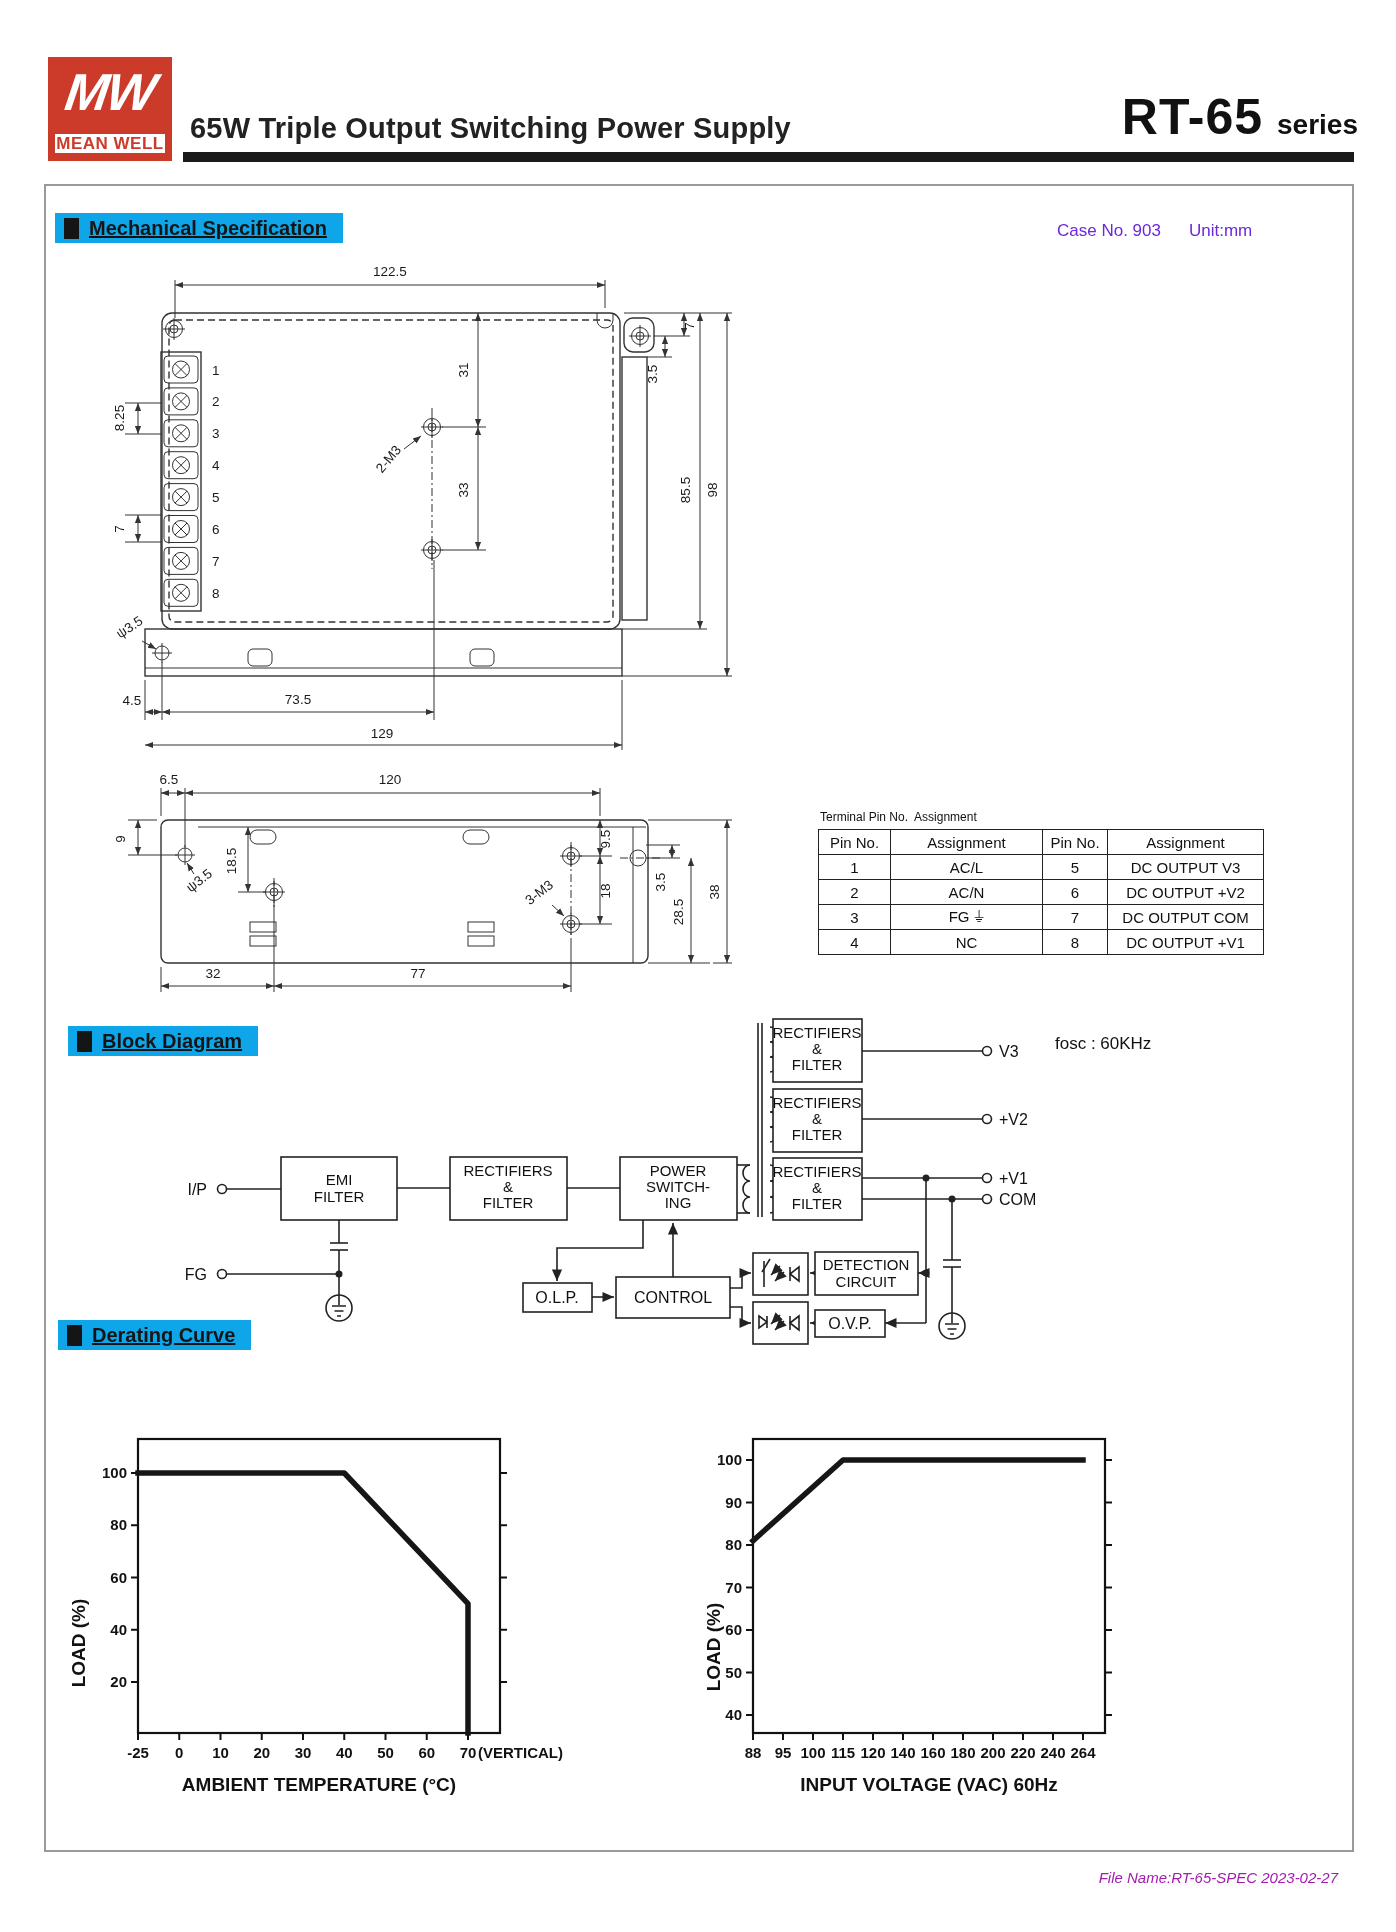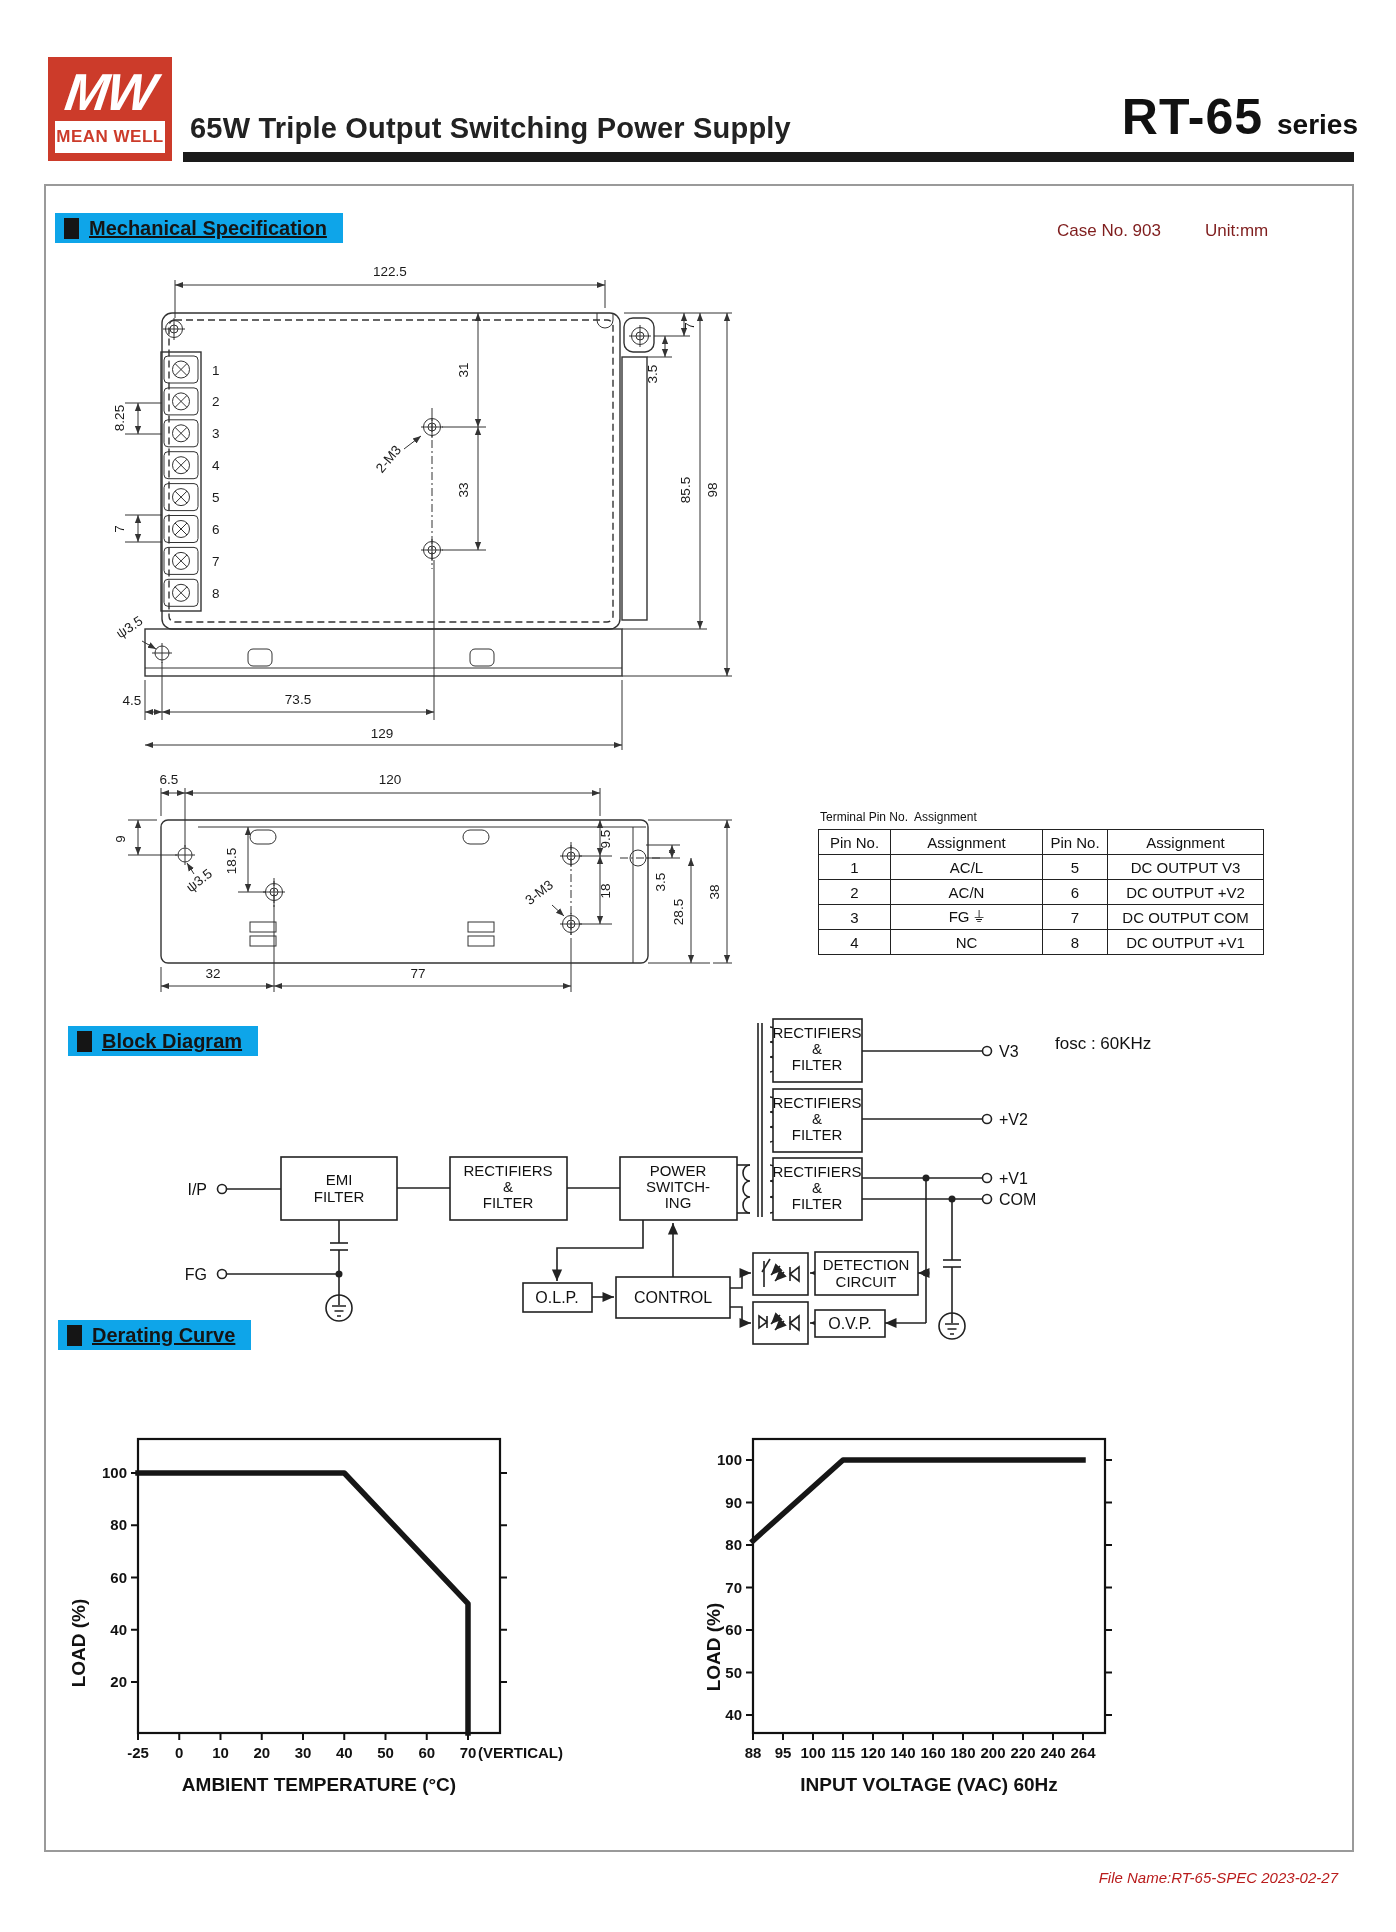--- a/index.html
+++ b/index.html
@@ -1,34 +1,34 @@
 <!DOCTYPE html>
 <html><head>
 <meta charset="utf-8">
 <style>
   html,body{margin:0;padding:0;background:#fff;}
   body{font-family:"Liberation Sans",sans-serif;color:#111;}
   .page{position:relative;width:1396px;height:1932px;background:#fff;overflow:hidden;}
   
   .logo{position:absolute;left:48px;top:57px;width:124px;height:104px;background:#cc3b2a;border:3px solid #cc3b2a;box-sizing:border-box;}
   .logo .mw{position:absolute;left:0;right:0;top:2px;text-align:center;color:#fff;font-weight:bold;font-style:italic;font-size:52px;letter-spacing:-2px;transform:skewX(-8deg);}
-  .logo .band{position:absolute;left:4px;right:4px;bottom:5px;height:32px;background:#fff;display:flex;align-items:center;justify-content:center;}
+  .logo .band{position:absolute;left:4px;right:4px;bottom:5px;height:19px;background:#fff;display:flex;align-items:center;justify-content:center;}
   .logo .band span{color:#cc3b2a;font-weight:bold;font-size:17px;letter-spacing:.5px;}
   .doc-title{position:absolute;left:190px;top:112px;font-size:29px;font-weight:600;color:#222;letter-spacing:.2px;}
   .model{position:absolute;right:38px;top:88px;display:flex;align-items:baseline;gap:14px;color:#111;}
   .model .big{font-size:50px;font-weight:bold;letter-spacing:1px;}
   .model .small{font-size:28px;font-weight:bold;}
   .black-bar{position:absolute;left:183px;top:152px;width:1171px;height:10px;background:#1a1a1a;}
   
   .frame{position:absolute;left:44px;top:184px;width:1310px;height:1668px;border:2px solid #9a9a9a;box-sizing:border-box;background:#fff;}
   
   .sec-head{position:absolute;display:inline-flex;align-items:center;gap:10px;background:#0ea5e9;height:30px;padding:0 16px 0 9px;text-decoration:underline;}
   .sec-head .sq{width:15px;height:21px;background:#151515;}
   .sec-head .t{font-size:20px;font-weight:bold;color:#151515;white-space:nowrap;}
-  .case-note{position:absolute;left:1057px;top:221px;font-size:17px;color:#7f1d1d;display:flex;gap:44px;}
+  .case-note{position:absolute;left:1057px;top:221px;font-size:17px;color:#6d28d9;display:flex;gap:28px;}
   
   .pin-wrap{position:absolute;left:818px;top:810px;}
   .pin-title{font-size:12px;color:#111;margin:0 0 5px 2px;white-space:pre;}
   table.pin{border-collapse:collapse;}
   table.pin th,table.pin td{border:1.4px solid #222;font-size:15px;font-weight:400;text-align:center;height:24px;padding:0 4px;color:#111;}
   
   svg{position:absolute;overflow:visible;}
   .ln{fill:none;stroke:#333;stroke-width:1.4;}
   .lnt{fill:none;stroke:#333;stroke-width:1;}
   .dash{stroke-dasharray:7 4;}
@@ -37,21 +37,21 @@
   .dtxt{font-size:13.5px;fill:#1a1a1a;}
   .bln{fill:none;stroke:#222;stroke-width:1.6;}
   .bbox{fill:#fff;stroke:#222;stroke-width:1.6;}
   .btxt{font-size:15px;fill:#111;text-anchor:middle;}
   .btxt2{font-size:16px;fill:#111;}
   .plotbox{fill:none;stroke:#111;stroke-width:2.2;}
   .tick{stroke:#111;stroke-width:2;}
   .ticklab{font-size:15px;font-weight:bold;fill:#111;}
   .axlab{font-size:19px;font-weight:bold;fill:#111;}
   .dataline{fill:none;stroke:#161616;stroke-width:5.5;stroke-linejoin:round;stroke-linecap:square;}
-  .footer{position:absolute;right:58px;top:1869px;font-size:15px;font-style:italic;color:#b91c1c;}
+  .footer{position:absolute;right:58px;top:1869px;font-size:15px;font-style:italic;color:#a21caf;}
 </style>
 </head>
 <body>
 
 <div class="page">
 
   <div class="logo">
     <div class="mw">MW</div>
     <div class="band">
       <span>MEAN WELL</span>

